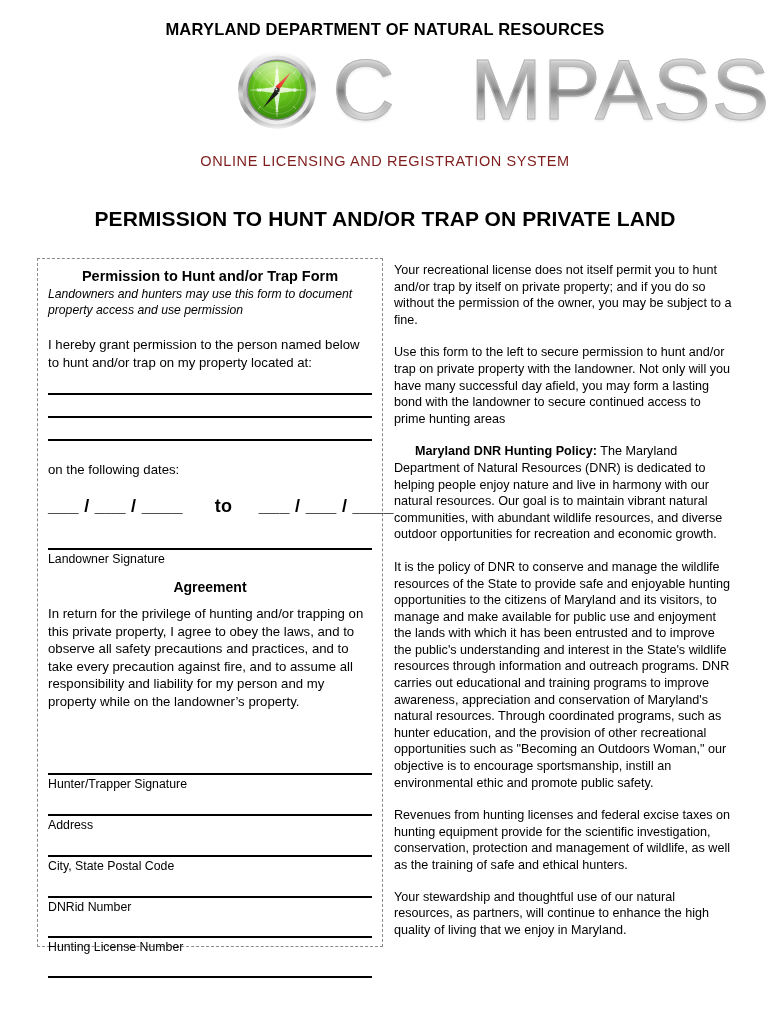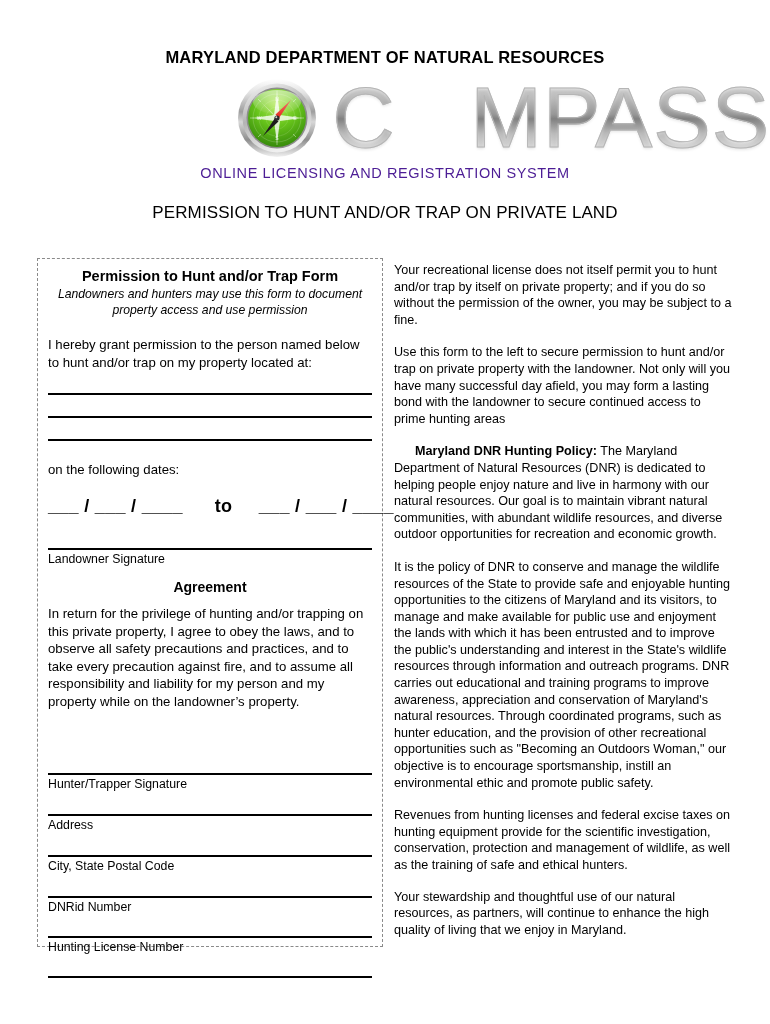--- a/index.html
+++ b/index.html
@@ -13,21 +13,21 @@
     position: relative;
     font-family: "Liberation Sans", sans-serif;
     color: #000000;
     overflow: hidden;
   }
 
   
   .page-header {
     width: 770px;
     text-align: center;
-    padding-top: 48px;
+    padding-top: 20px;
   }
   .agency-name {
     font-family: "Liberation Sans", sans-serif;
     font-weight: bold;
     font-size: 16.5px;
     letter-spacing: 0.2px;
     color: #000;
     margin: 0;
   }
 
@@ -63,28 +63,28 @@
     top: 7px;
     width: 80px;
     height: 80px;
   }
 
   
   .system-subtitle {
     font-family: "Liberation Sans", sans-serif;
     font-size: 14.5px;
     letter-spacing: 0.6px;
-    color: #4c1d95;
-    margin: 0;
+    color: #7f1d1d;
+    margin: 16px;
     padding-top: 2px;
   }
   .doc-title {
     font-family: "Liberation Sans", sans-serif;
-    font-size: 17px;
-    font-weight: normal;
+    font-size: 21px;
+    font-weight: bold;
     letter-spacing: 0.1px;
     color: #000;
     margin: 0;
     padding-top: 22px;
   }
 
   
   .body-columns {
     position: absolute;
     top: 248px;
@@ -111,21 +111,20 @@
   
   .form-title {
     text-align: center;
     font-family: "Liberation Sans", sans-serif;
     font-weight: bold;
     font-size: 14.5px;
     margin: 0;
     line-height: 19px;
   }
   .form-subtitle {
-    text-align: center;
     font-style: italic;
     font-size: 12.2px;
     line-height: 15.5px;
     margin: 1px 0 12px 0;
   }
   .grant-text {
     font-size: 13.2px;
     line-height: 17.5px;
     margin: 18px 0 0 0;
   }

